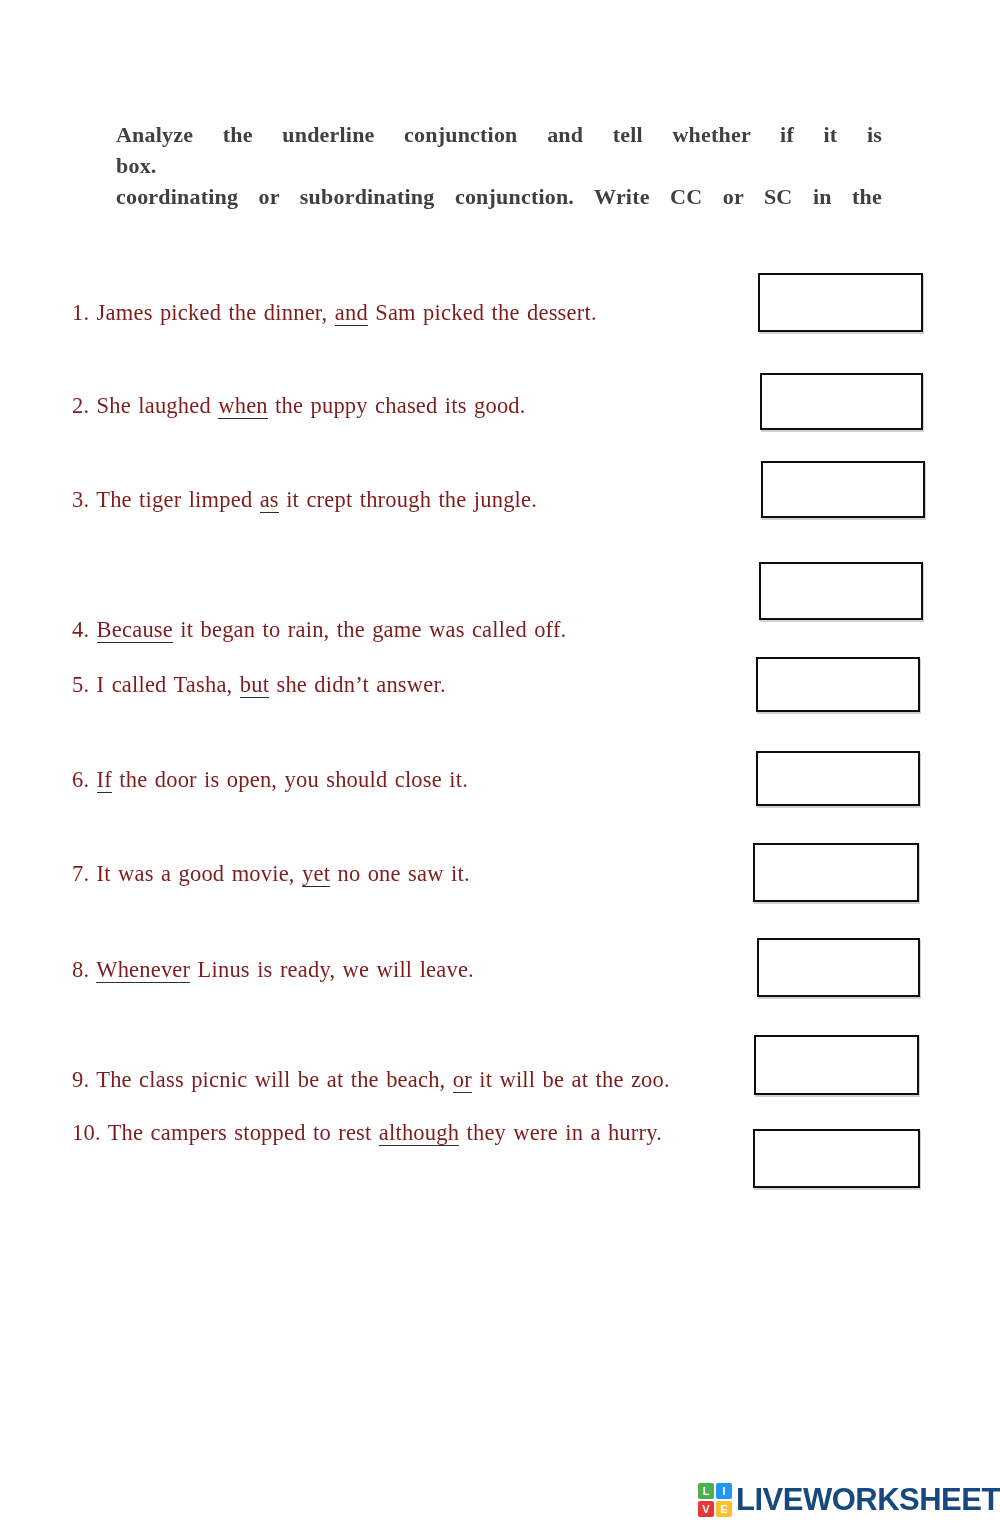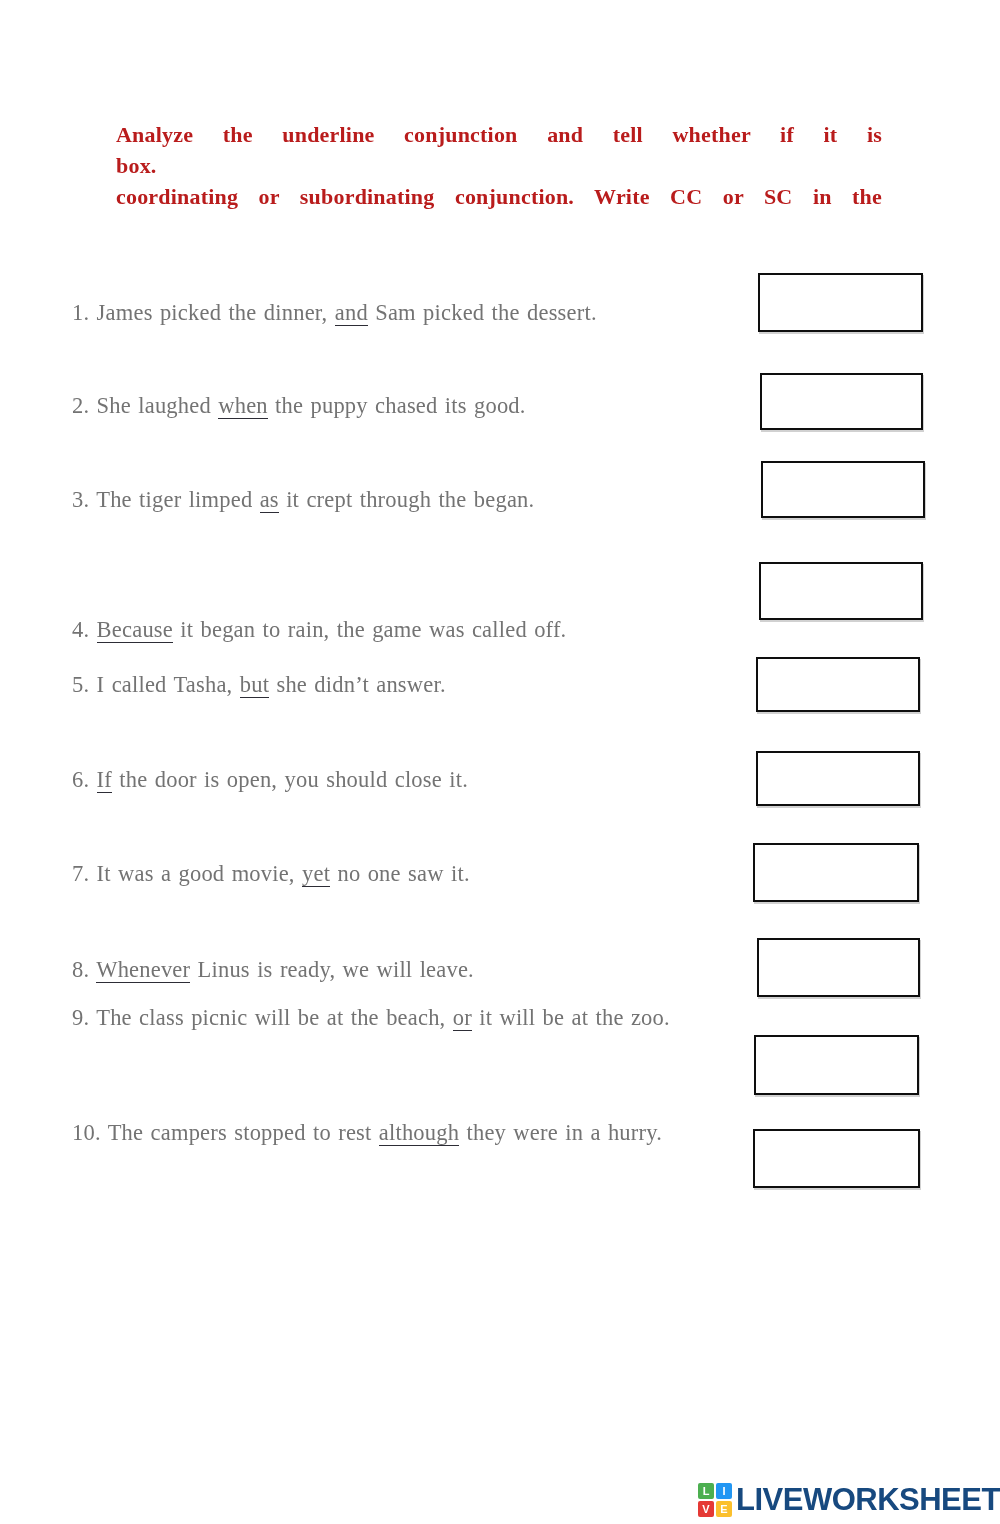--- a/index.html
+++ b/index.html
@@ -14,33 +14,33 @@
     width: 1000px; height: 1524px;
     background: #ffffff;
     overflow: hidden;
   }
   .header {
     position: absolute;
     left: 116px; top: 119px; width: 766px;
     font-weight: bold;
     font-size: 22px;
     line-height: 31px;
-    color: #b91c1c;
+    color: #404040;
     letter-spacing: 0.2px;
   }
   .header-line.just {
     text-align: justify;
     text-align-last: justify;
   }
   .sentence {
     position: absolute;
     left: 72px;
     font-size: 22.5px;
     line-height: 28px;
-    color: #737373;
+    color: #7f1d1d;
     white-space: nowrap;
     letter-spacing: 0.2px;
     word-spacing: 1.5px;
   }
   .conj {
     border-bottom: 1.6px solid #2d2d36;
   }
   .answer-box {
     position: absolute;
     background: #ffffff;
@@ -92,39 +92,39 @@
     <div class="header-line">box.</div>
     <div class="header-line just">coordinating or subordinating conjunction. Write CC or SC in the</div>
   </div>
 
   <div class="sentence" style="top:299px"><span>1.</span> <span>James picked the dinner, </span><span class="conj">and</span><span> Sam picked the dessert.</span></div>
   <div class="answer-box" style="left:758px;top:273px;width:165px;height:59px"></div>
 
   <div class="sentence" style="top:392px"><span>2.</span> <span>She laughed </span><span class="conj">when</span><span> the puppy chased its good.</span></div>
   <div class="answer-box" style="left:760px;top:373px;width:163px;height:57px"></div>
 
-  <div class="sentence" style="top:486px"><span>3.</span> <span>The tiger limped </span><span class="conj">as</span><span> it crept through the began.</span></div>
+  <div class="sentence" style="top:486px"><span>3.</span> <span>The tiger limped </span><span class="conj">as</span><span> it crept through the jungle.</span></div>
   <div class="answer-box" style="left:761px;top:461px;width:164px;height:57px"></div>
 
   <div class="sentence" style="top:616px"><span>4.</span> <span></span><span class="conj">Because</span><span> it began to rain, the game was called off.</span></div>
   <div class="answer-box" style="left:759px;top:562px;width:164px;height:58px"></div>
 
   <div class="sentence" style="top:671px"><span>5.</span> <span>I called Tasha, </span><span class="conj">but</span><span> she didn’t answer.</span></div>
   <div class="answer-box" style="left:756px;top:657px;width:164px;height:55px"></div>
 
   <div class="sentence" style="top:766px"><span>6.</span> <span></span><span class="conj">If</span><span> the door is open, you should close it.</span></div>
   <div class="answer-box" style="left:756px;top:751px;width:164px;height:55px"></div>
 
   <div class="sentence" style="top:860px"><span>7.</span> <span>It was a good movie, </span><span class="conj">yet</span><span> no one saw it.</span></div>
   <div class="answer-box" style="left:753px;top:843px;width:166px;height:59px"></div>
 
   <div class="sentence" style="top:956px"><span>8.</span> <span></span><span class="conj">Whenever</span><span> Linus is ready, we will leave.</span></div>
   <div class="answer-box" style="left:757px;top:938px;width:163px;height:59px"></div>
 
-  <div class="sentence" style="top:1004px"><span>9.</span> <span>The class picnic will be at the beach, </span><span class="conj">or</span><span> it will be at the zoo.</span></div>
+  <div class="sentence" style="top:1066px"><span>9.</span> <span>The class picnic will be at the beach, </span><span class="conj">or</span><span> it will be at the zoo.</span></div>
   <div class="answer-box" style="left:754px;top:1035px;width:165px;height:60px"></div>
 
   <div class="sentence" style="top:1119px"><span>10.</span> <span>The campers stopped to rest </span><span class="conj">although</span><span> they were in a hurry.</span></div>
   <div class="answer-box" style="left:753px;top:1129px;width:167px;height:59px"></div>
 
   <div class="logo">
     <div class="logo-grid">
       <div class="logo-cell" style="background: rgb(76, 175, 80);">L</div>
       <div class="logo-cell" style="background: rgb(33, 150, 243);">I</div>
       <div class="logo-cell" style="background: rgb(229, 57, 53);">V</div>

